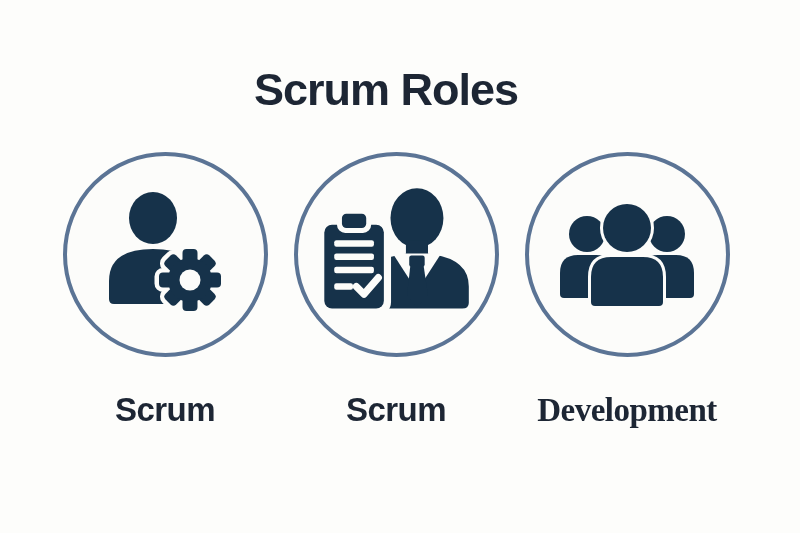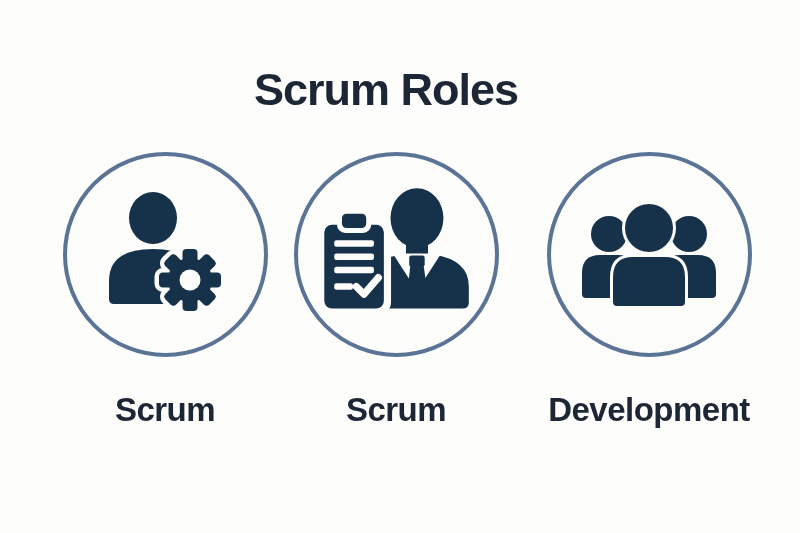--- a/index.html
+++ b/index.html
@@ -30,21 +30,21 @@
     color:var(--text);
   }
   .role{
     position:absolute;
     top:152px;
     width:240px;
     text-align:center;
   }
   #role-0{left:45px;}
   #role-1{left:276px;}
-  #role-2{left:529px;}
+  #role-2{left:507px;font-family:Liberation Serif, serif;}
   .circle{
     width:197px; height:197px;
     margin:0 auto;
     border:4px solid var(--ring);
     border-radius:50%;
     background:var(--paper);
     display:flex;
     align-items:center;
     justify-content:center;
     box-sizing:content-box;

